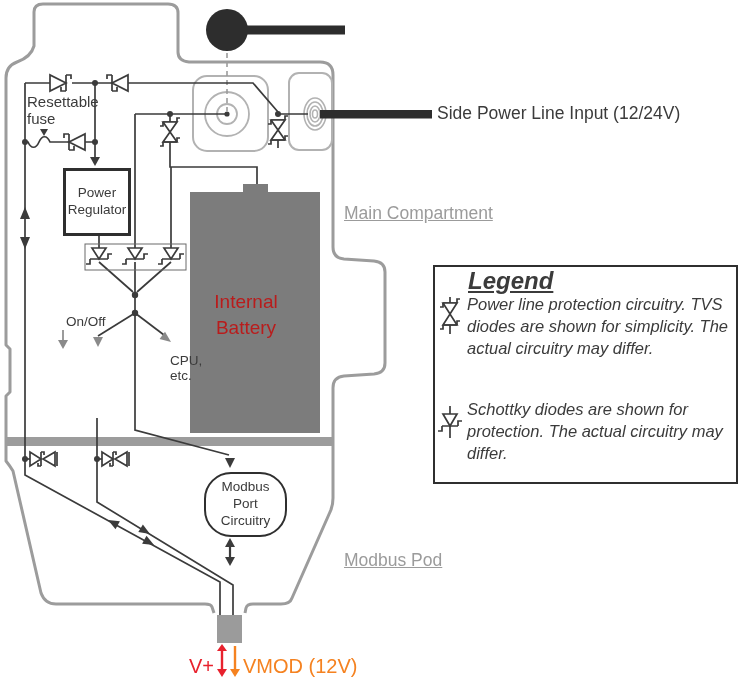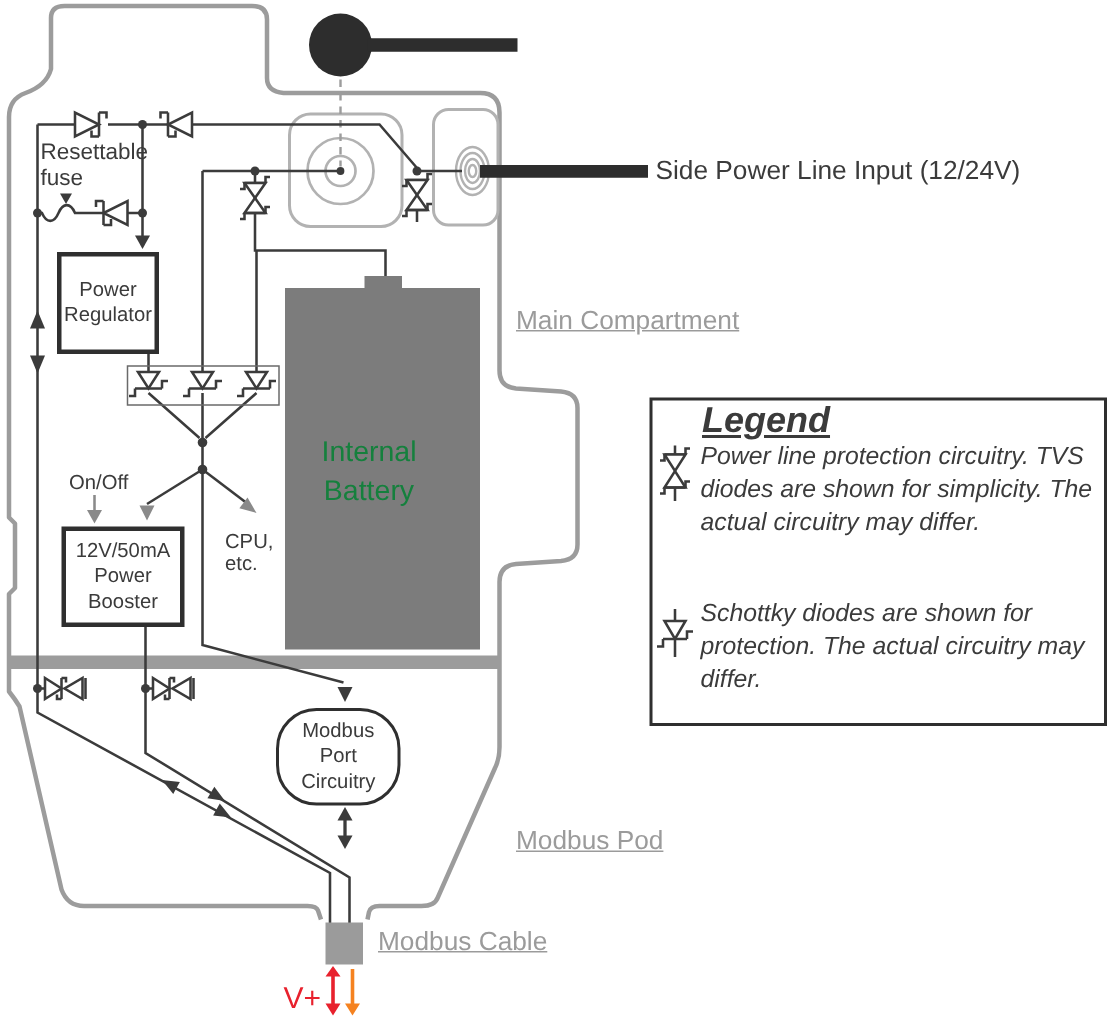--- a/index.html
+++ b/index.html
@@ -2,29 +2,29 @@
 <html><head>
 <meta charset="utf-8">
 <style>
   html,body{margin:0;padding:0;background:#fff;}
   #stage{position:relative;width:741px;height:681px;background:#fff;overflow:hidden;
          font-family:"Liberation Sans", sans-serif;}
   #diagram-svg{position:absolute;left:0;top:0;z-index:0;}
   .lbl{position:absolute;z-index:2;color:#3b3b3b;line-height:1.12;}
   .lbl.gray{color:#9b9b9b;text-decoration:underline;}
   .lbl.big{font-size:17.5px;}
-  .lbl.small{font-size:13.5px;}
+  .lbl.small{font-size:13.5px;margin-left:20px;}
   .box{position:absolute;z-index:2;background:#fff;border:3px solid #2f2f2f;
        display:flex;align-items:center;justify-content:center;text-align:center;
        font-size:13.5px;color:#3b3b3b;line-height:1.25;}
-  #power-regulator{left:38px;top:168px;width:62px;height:62px;justify-content:flex-end;}
+  #power-regulator{left:63px;top:168px;width:62px;height:62px;justify-content:flex-end;}
   #power-booster{left:41px;top:351px;width:76px;height:61px;}
-  #modbus-port{left:184px;top:472px;width:79px;height:61px;border-width:2.5px;border-radius:27px;}
+  #modbus-port{left:204px;top:472px;width:79px;height:61px;border-width:2.5px;border-radius:27px;}
   #modbus-port .inner{width:62px;}
-  #battery-label{left:190px;top:289px;width:112px;text-align:center;color:#15803d;
+  #battery-label{left:190px;top:289px;width:112px;text-align:center;color:#b91c1c;
        font-size:19px;line-height:1.35;z-index:2;position:absolute;}
   #legend-box{position:absolute;left:433px;top:265px;width:301px;height:215px;
        border:2px solid #2f2f2f;background:transparent;z-index:1;}
   .legend-title{position:absolute;left:468px;top:267px;font-size:24px;font-weight:bold;
        font-style:italic;text-decoration:underline;color:#3b3b3b;z-index:2;}
   .legend-text{position:absolute;left:467px;width:264px;font-size:16.5px;font-style:italic;
        color:#3b3b3b;line-height:1.33;z-index:2;}
   #legend-item-1{top:294px;}
   #legend-item-2{top:399px;}
   #v-plus{left:184px;top:655px;width:30px;text-align:right;font-size:20px;color:#e8212d;}
@@ -199,35 +199,32 @@
   <g fill="#fff" stroke="#3b3b3b" stroke-width="1.7">
     <path d="M450,406 V414" fill="none"></path>
     <polygon points="443,414 457,414 450,426"></polygon>
     <path d="M442,426 H458 M442,426 v5 h-4 M458,426 v-5 h4 M450,426 V438" fill="none"></path>
   </g>
 </svg>
 
 <div class="box" id="power-regulator">
   <span>Power Regulator</span>
 </div>
-<div class="box" id="power-booster">
-  <span>12V/50mA Power Booster</span>
-</div>
 <div class="box" id="modbus-port">
   <span class="inner">Modbus Port Circuitry</span>
 </div>
 
 <div id="legend-box"></div>
 <div class="legend-title">Legend</div>
 <div class="legend-text" id="legend-item-1">Power line protection circuitry. TVS diodes are shown for simplicity. The actual circuitry may differ.</div>
 <div class="legend-text" id="legend-item-2">Schottky diodes are shown for protection. The actual circuitry may differ.</div>
 
 <div class="lbl big" id="side-label">Side Power Line Input (12/24V)</div>
 <div class="lbl big gray" id="main-compartment">Main Compartment</div>
 <div class="lbl big gray" id="modbus-pod">Modbus Pod</div>
-<div class="lbl big gray" id="modbus-cable">Modbus Cable</div>
 <div class="lbl" id="resettable-fuse">Resettable fuse</div>
 <div class="lbl small" id="on-off">On/Off</div>
 <div class="lbl small" id="cpu-etc">CPU, etc.</div>
 <div id="battery-label">Internal Battery</div>
 <div class="lbl" id="v-plus">V+</div>
+<div class="lbl" id="vmod">VMOD (12V)</div>
 
 </div>
 
 </body></html>

